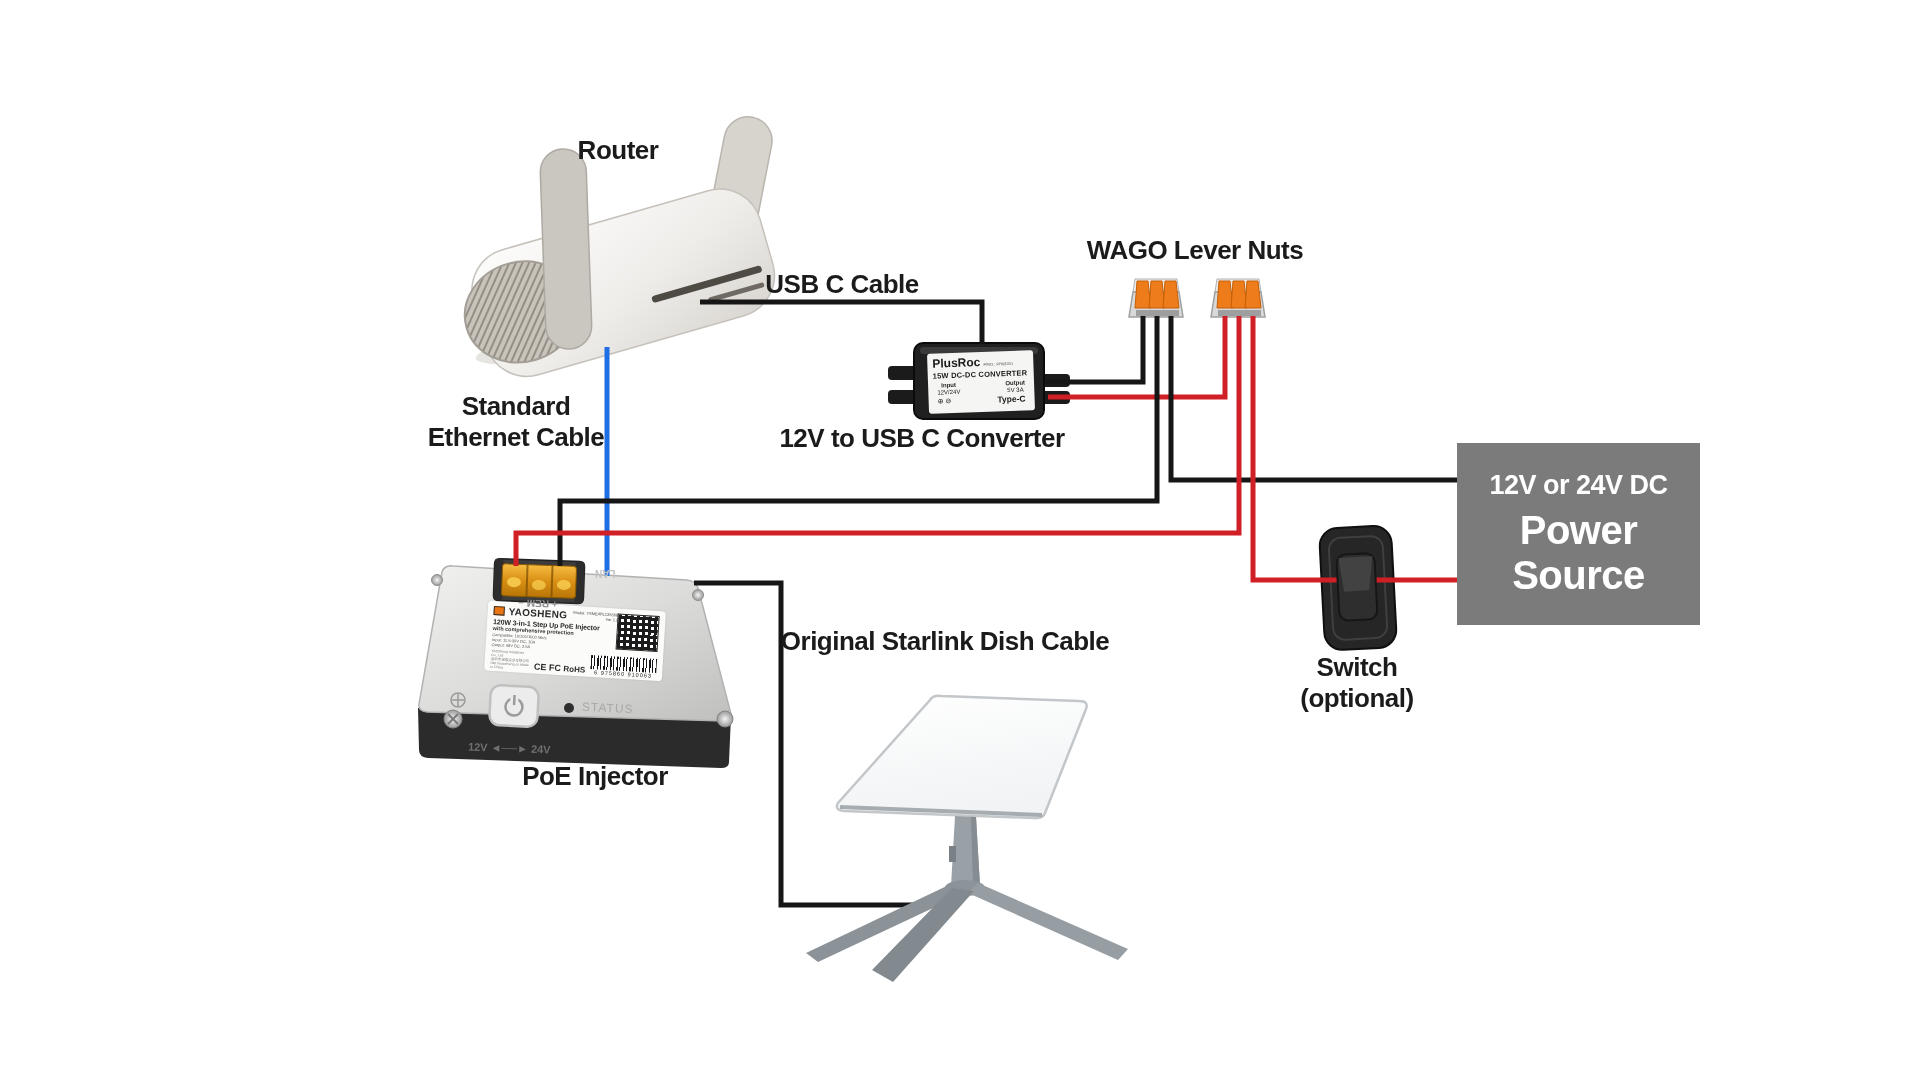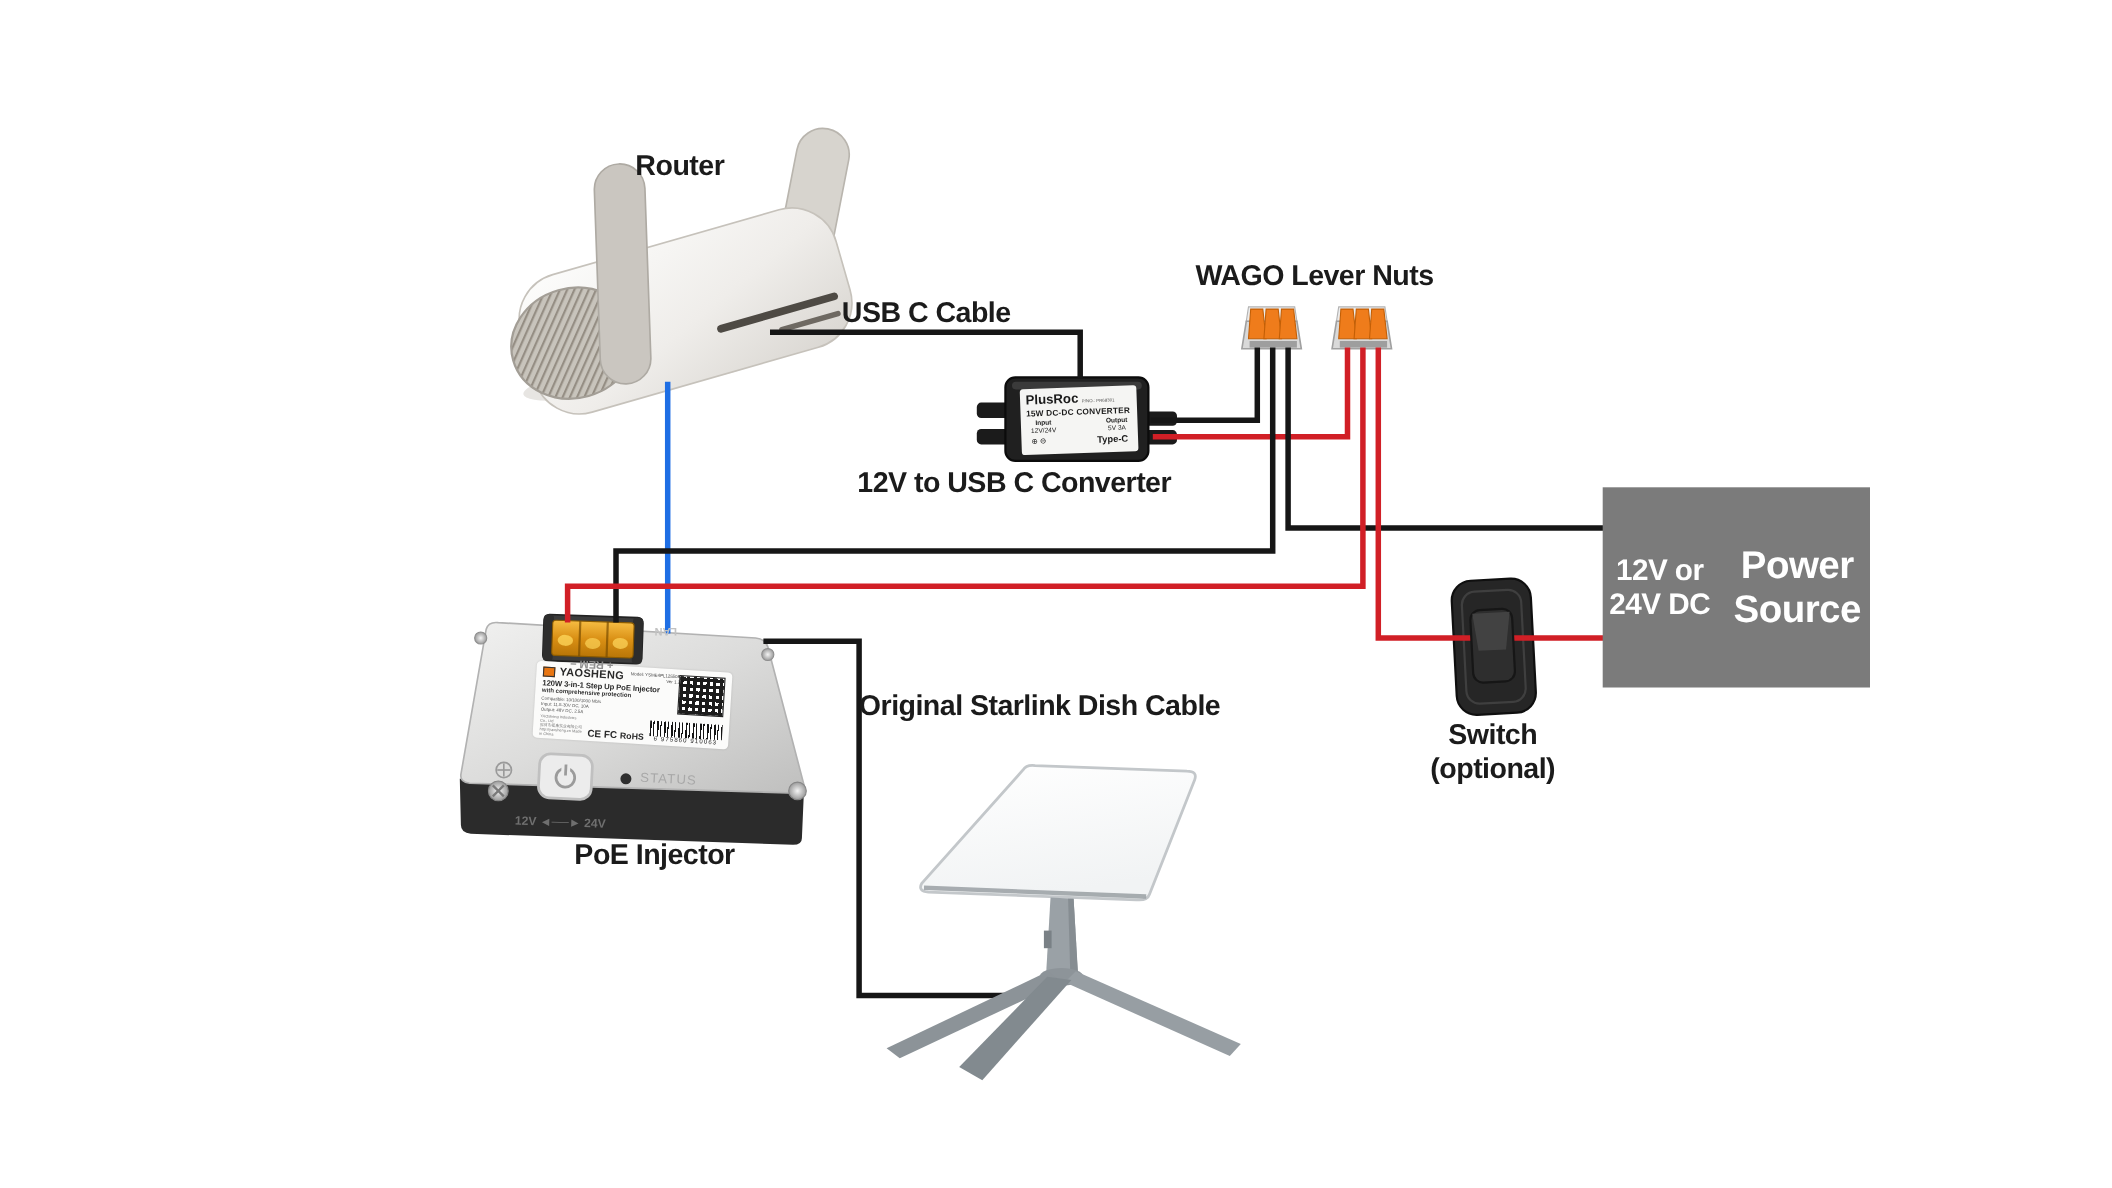--- a/index.html
+++ b/index.html
@@ -9,25 +9,25 @@
   }
   .stage{position:relative;width:1652px;height:1080px;background:#fff;}
   .stage svg.art{position:absolute;left:0;top:0;z-index:1;}
   .lbl{
     position:absolute;z-index:3;font-weight:bold;color:#1b1b1b;
     font-size:26px;letter-spacing:-0.5px;white-space:nowrap;
     transform:translateX(-50%);text-align:center;line-height:31px;
   }
   .power-box{
     position:absolute;z-index:2;left:1457px;top:443px;width:243px;height:182px;
-    background:#7b7b7b;color:#ffffff;display:flex;flex-direction:row;
+    background:#7b7b7b;color:#ffffff;display:flex;flex-direction:column;
     align-items:center;justify-content:center;gap:7px;text-align:center;
   }
   .power-box .l1{font-size:27px;font-weight:bold;letter-spacing:-0.5px;}
-  .power-box .l2{font-size:35px;font-weight:bold;letter-spacing:-0.5px;}
+  .power-box .l2{font-size:40px;font-weight:bold;letter-spacing:-0.5px;}
 
   
   .conv-panel{
     position:absolute;z-index:2;left:928px;top:352px;width:106px;height:60px;
     background:#f5f5f3;border-radius:3px;transform:rotate(-2deg);
     box-sizing:border-box;padding:3px 5px 2px 5px;color:#1a1a1a;overflow:hidden;
   }
   .conv-row1{display:flex;align-items:baseline;gap:3px;}
   .conv-brand{font-weight:bold;font-size:12px;letter-spacing:0;}
   .conv-part{font-size:4px;color:#555;}
@@ -211,20 +211,24 @@
     <g transform="rotate(-3 1357 588)">
       <rect x="1338" y="554" width="38" height="66" rx="9" fill="#2e2e2e" stroke="#161616" stroke-width="2"></rect>
       <path d="M 1340 557 L 1374 557 L 1369 591 L 1344 591 Z" fill="#424242"></path>
     </g>
   </svg>
 
   <div class="lbl" style="left:618px;top:135px;">Router</div>
   <div class="lbl" style="left:842px;top:269px;">USB C Cable</div>
   <div class="lbl" style="left:1195px;top:235px;">WAGO Lever Nuts</div>
   <div class="lbl" style="left:922px;top:423px;">12V to USB C Converter</div>
+  <div class="lbl" style="left:516px;top:391px;">
+    <span style="display:block;">Standard</span>
+    <span style="display:block;">Ethernet Cable</span>
+  </div>
   <div class="lbl" style="left:595px;top:761px;">PoE Injector</div>
   <div class="lbl" style="left:945px;top:626px;">Original Starlink Dish Cable</div>
   <div class="lbl" style="left:1357px;top:652px;">
     <span style="display:block;">Switch</span>
     <span style="display:block;text-align:center;">(optional)</span>
   </div>
 
   <div class="power-box">
     <div class="l1">12V or 24V DC</div>
     <div class="l2">Power Source</div>

